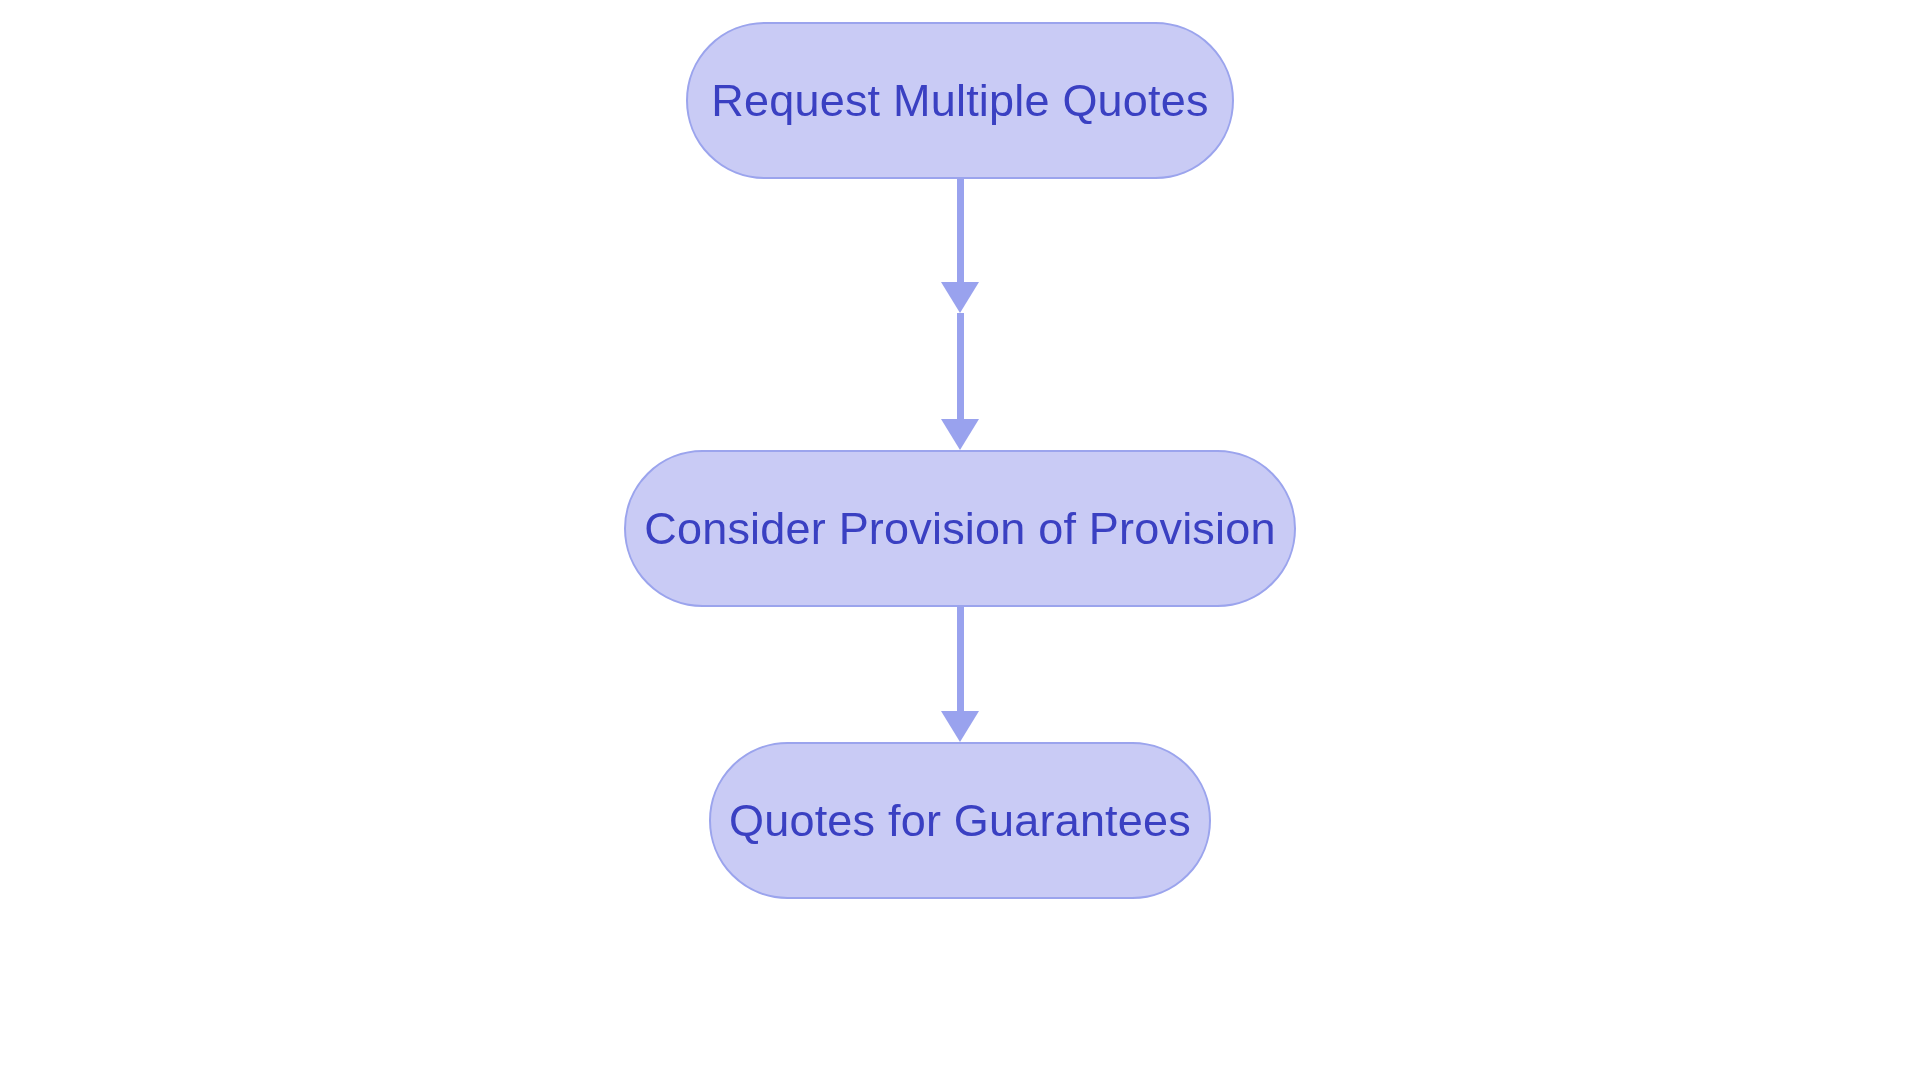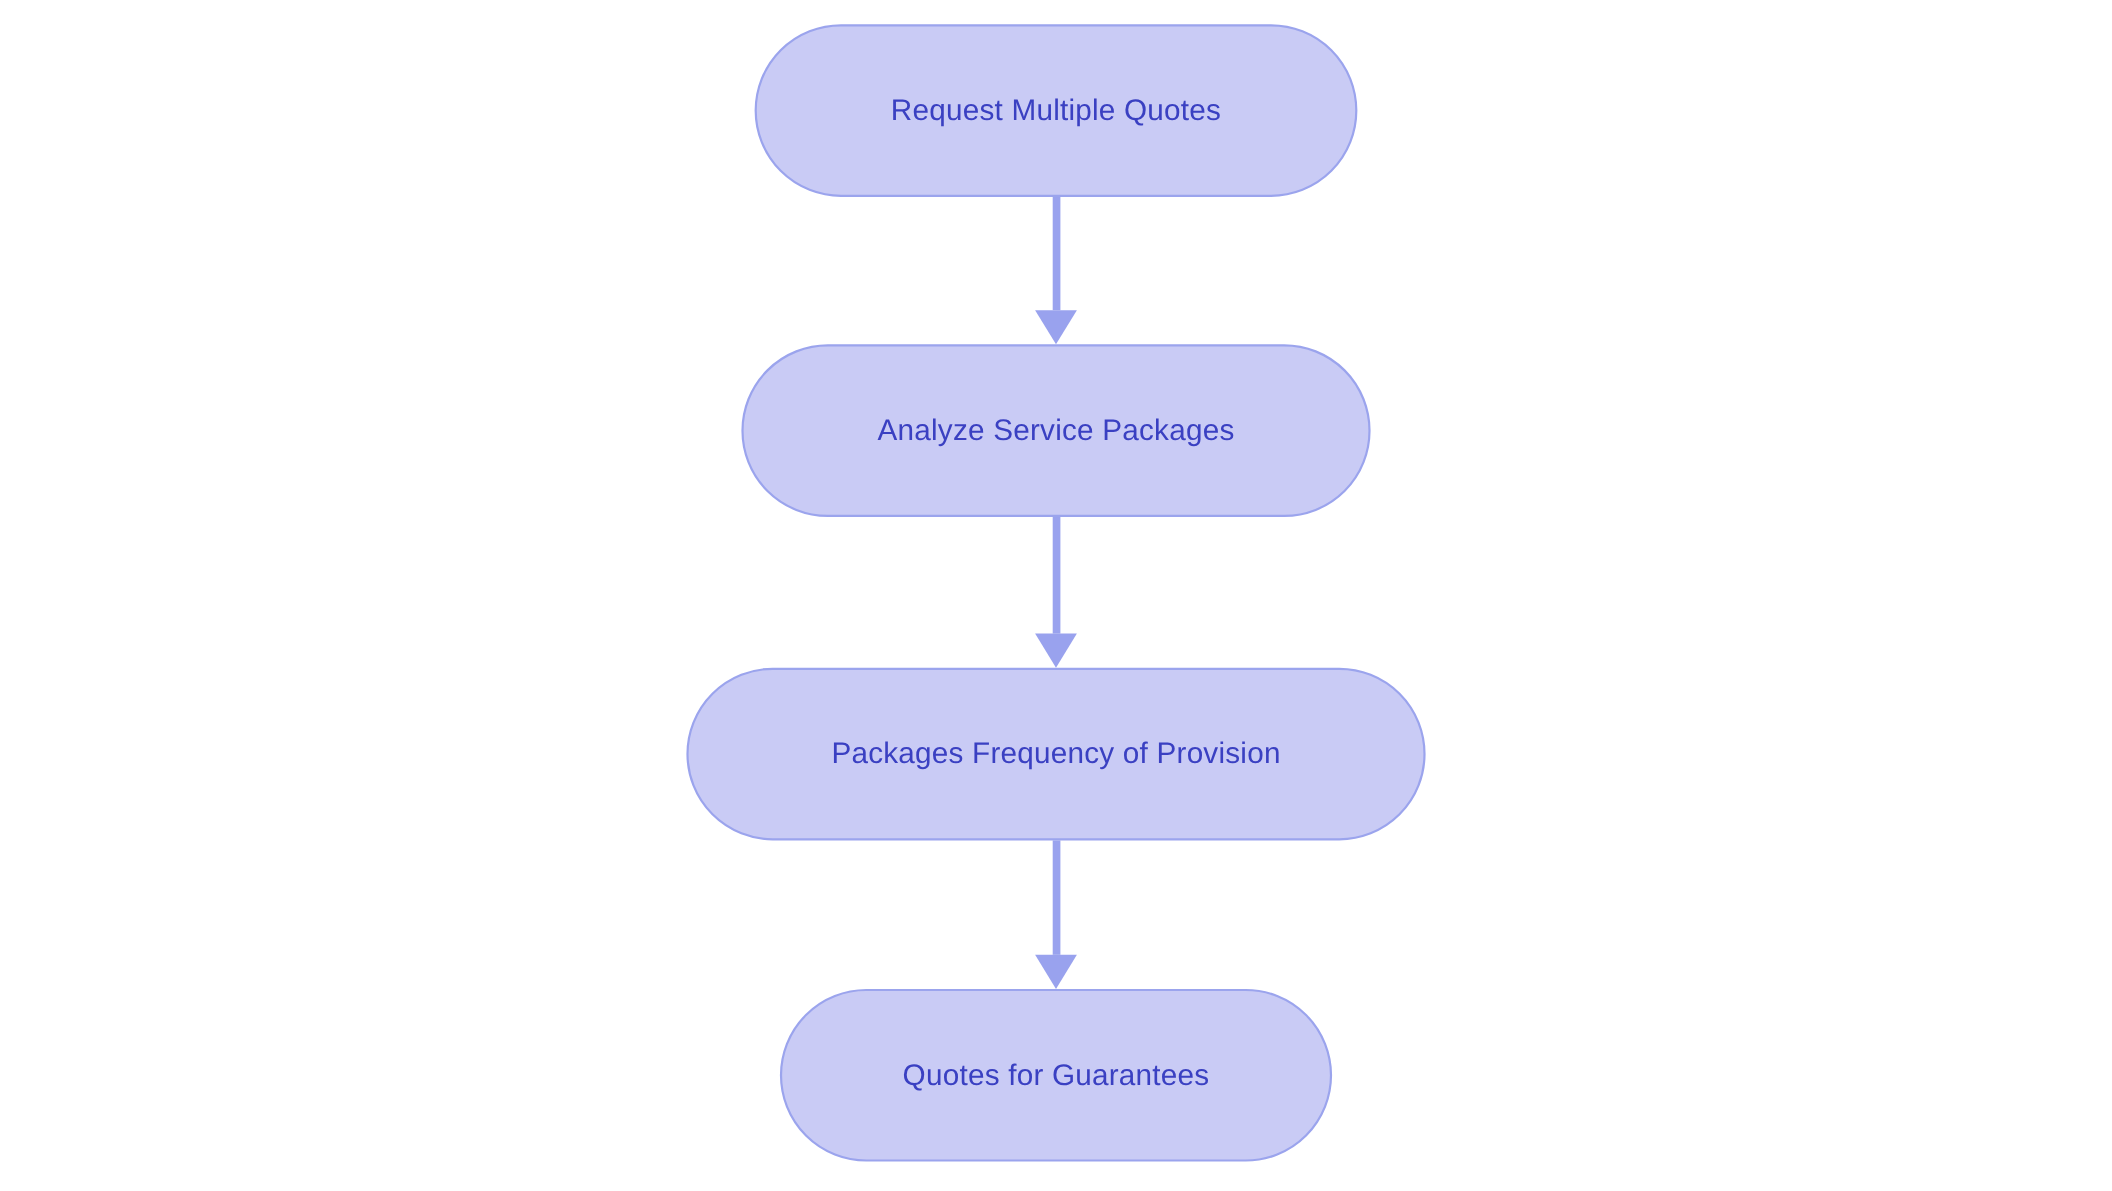--- a/index.html
+++ b/index.html
@@ -21,21 +21,21 @@
     flex-direction: column;
     align-items: center;
   }
 
   .flow-node {
     height: 157px;
     border-radius: 79px;
     background: var(--node-fill, #c9cbf5);
     border: 2px solid var(--node-border, #9ba4ed);
     color: var(--node-text, #3a40c2);
-    font-size: 27px;
+    font-size: 45px;
     letter-spacing: 0.2px;
     display: flex;
     align-items: center;
     justify-content: center;
     text-align: center;
     flex: 0 0 auto;
   }
 
   .flow-node.n1 { width: 548px; margin-top: 22px; }
   .flow-node.n2 { width: 572px; }
@@ -74,31 +74,28 @@
 
   <div class="flow-node n1">
     <span>Request Multiple Quotes</span>
   </div>
 
   <div class="edge e1">
     <div class="shaft"></div>
     <div class="head"></div>
   </div>
 
-  <div class="flow-node n2">
-    <span>Analyze Service Packages</span>
-  </div>
 
   <div class="edge e2">
     <div class="shaft"></div>
     <div class="head"></div>
   </div>
 
   <div class="flow-node n3">
-    <span>Packages Frequency of Provision</span>
+    <span>Consider Provision of Provision</span>
   </div>
 
   <div class="edge e3">
     <div class="shaft"></div>
     <div class="head"></div>
   </div>
 
   <div class="flow-node n4">
     <span>Quotes for Guarantees</span>
   </div>

